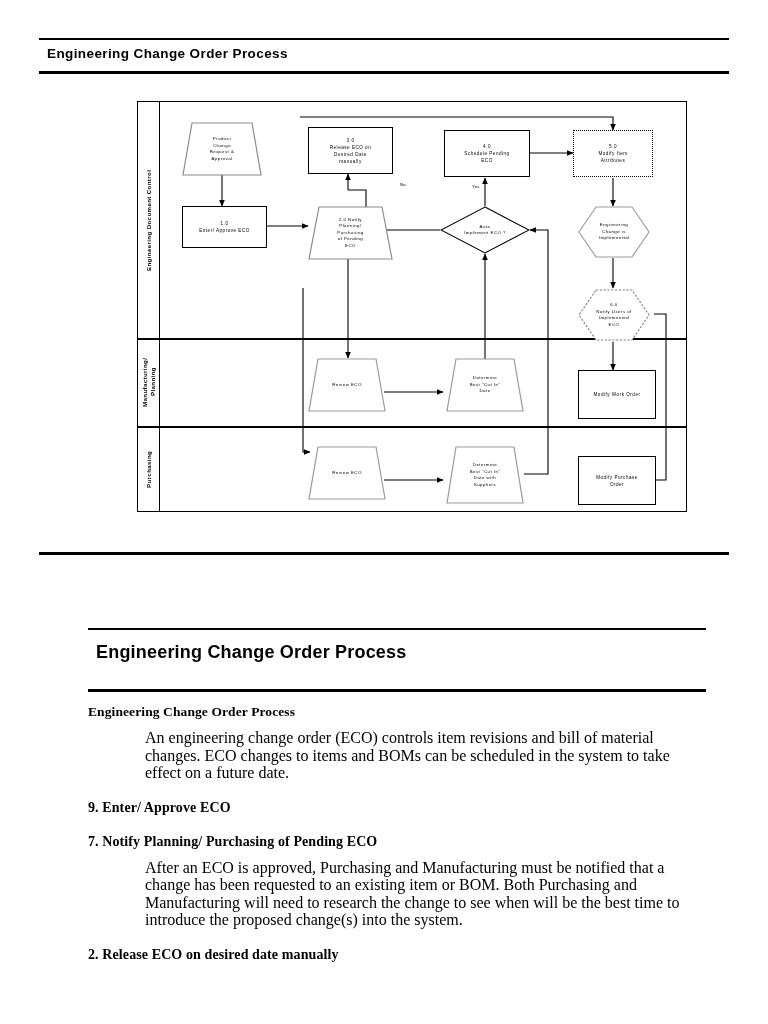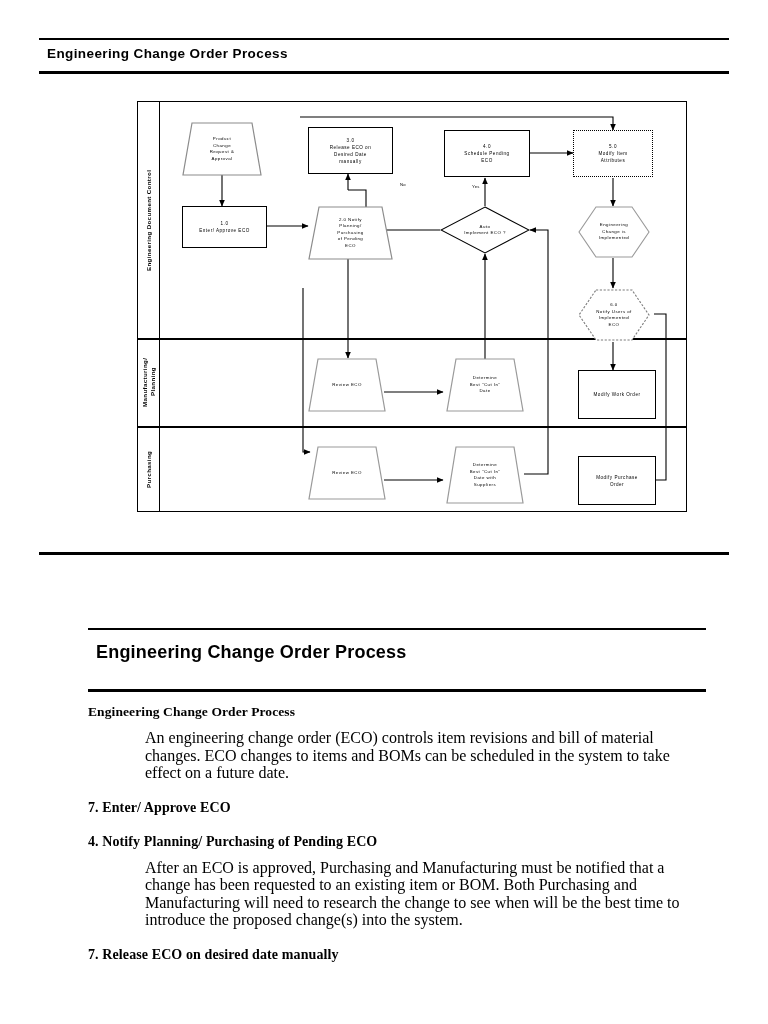--- a/index.html
+++ b/index.html
@@ -378,19 +378,19 @@
 <div class="mid-rule"></div>
 
 <div class="doc">
   <div class="rule-thin"></div>
   <div class="doc-title">Engineering Change Order Process</div>
   <div class="rule-thick"></div>
 
   <div class="serif sec-head">Engineering Change Order Process</div>
   <div class="serif para">An engineering change order (ECO) controls item revisions and bill of material changes.  ECO changes to items and BOMs can be scheduled in the system to take effect on a future date.</div>
 
-  <div class="serif num-head">7. Enter/ Approve ECO</div>
-
-  <div class="serif num-head">4. Notify Planning/ Purchasing of Pending ECO</div>
+  <div class="serif num-head">9. Enter/ Approve ECO</div>
+
+  <div class="serif num-head">7. Notify Planning/ Purchasing of Pending ECO</div>
   <div class="serif para">After an ECO is approved, Purchasing and Manufacturing must be notified that a change has been requested to an existing item or BOM.  Both Purchasing and Manufacturing will need to research the change to see when will be the best time to introduce the proposed change(s) into the system.</div>
 
-  <div class="serif num-head">7. Release ECO on desired date manually</div>
+  <div class="serif num-head">2. Release ECO on desired date manually</div>
 </div>
 
 </body></html>

